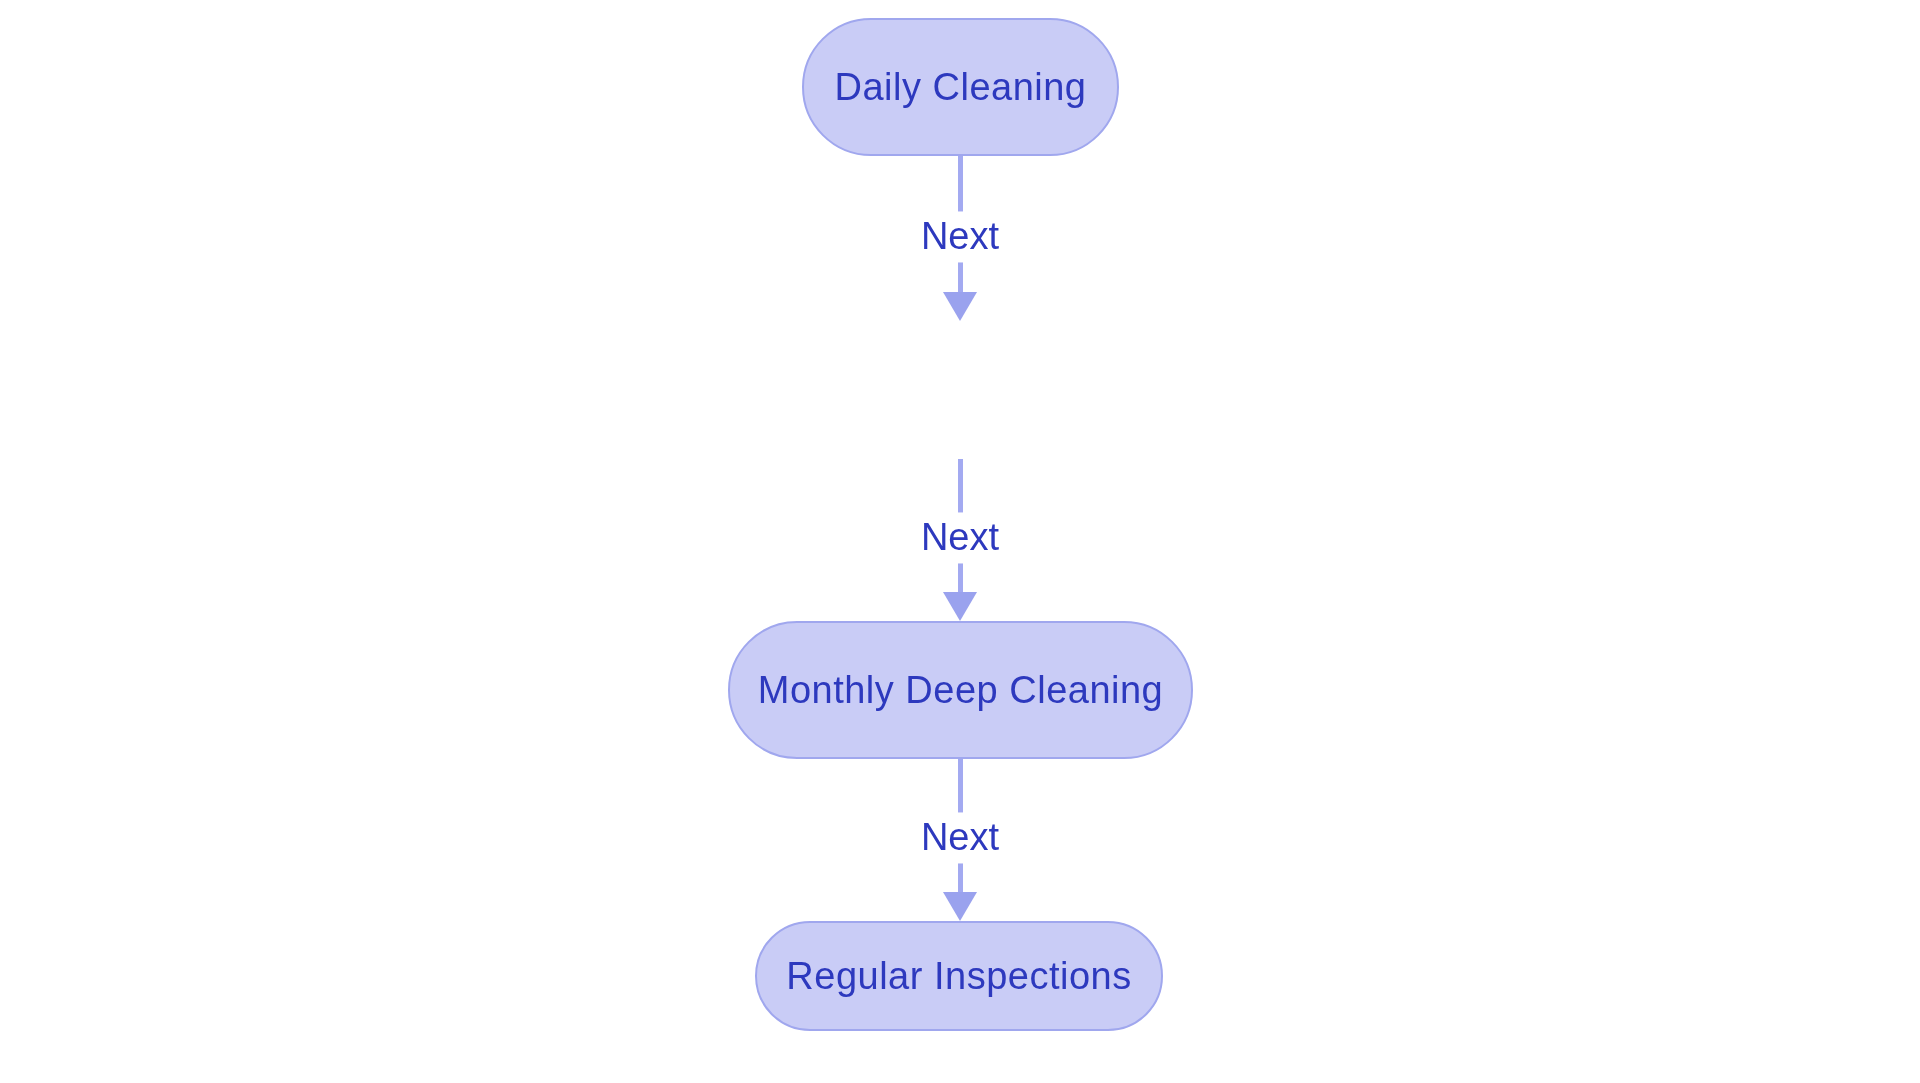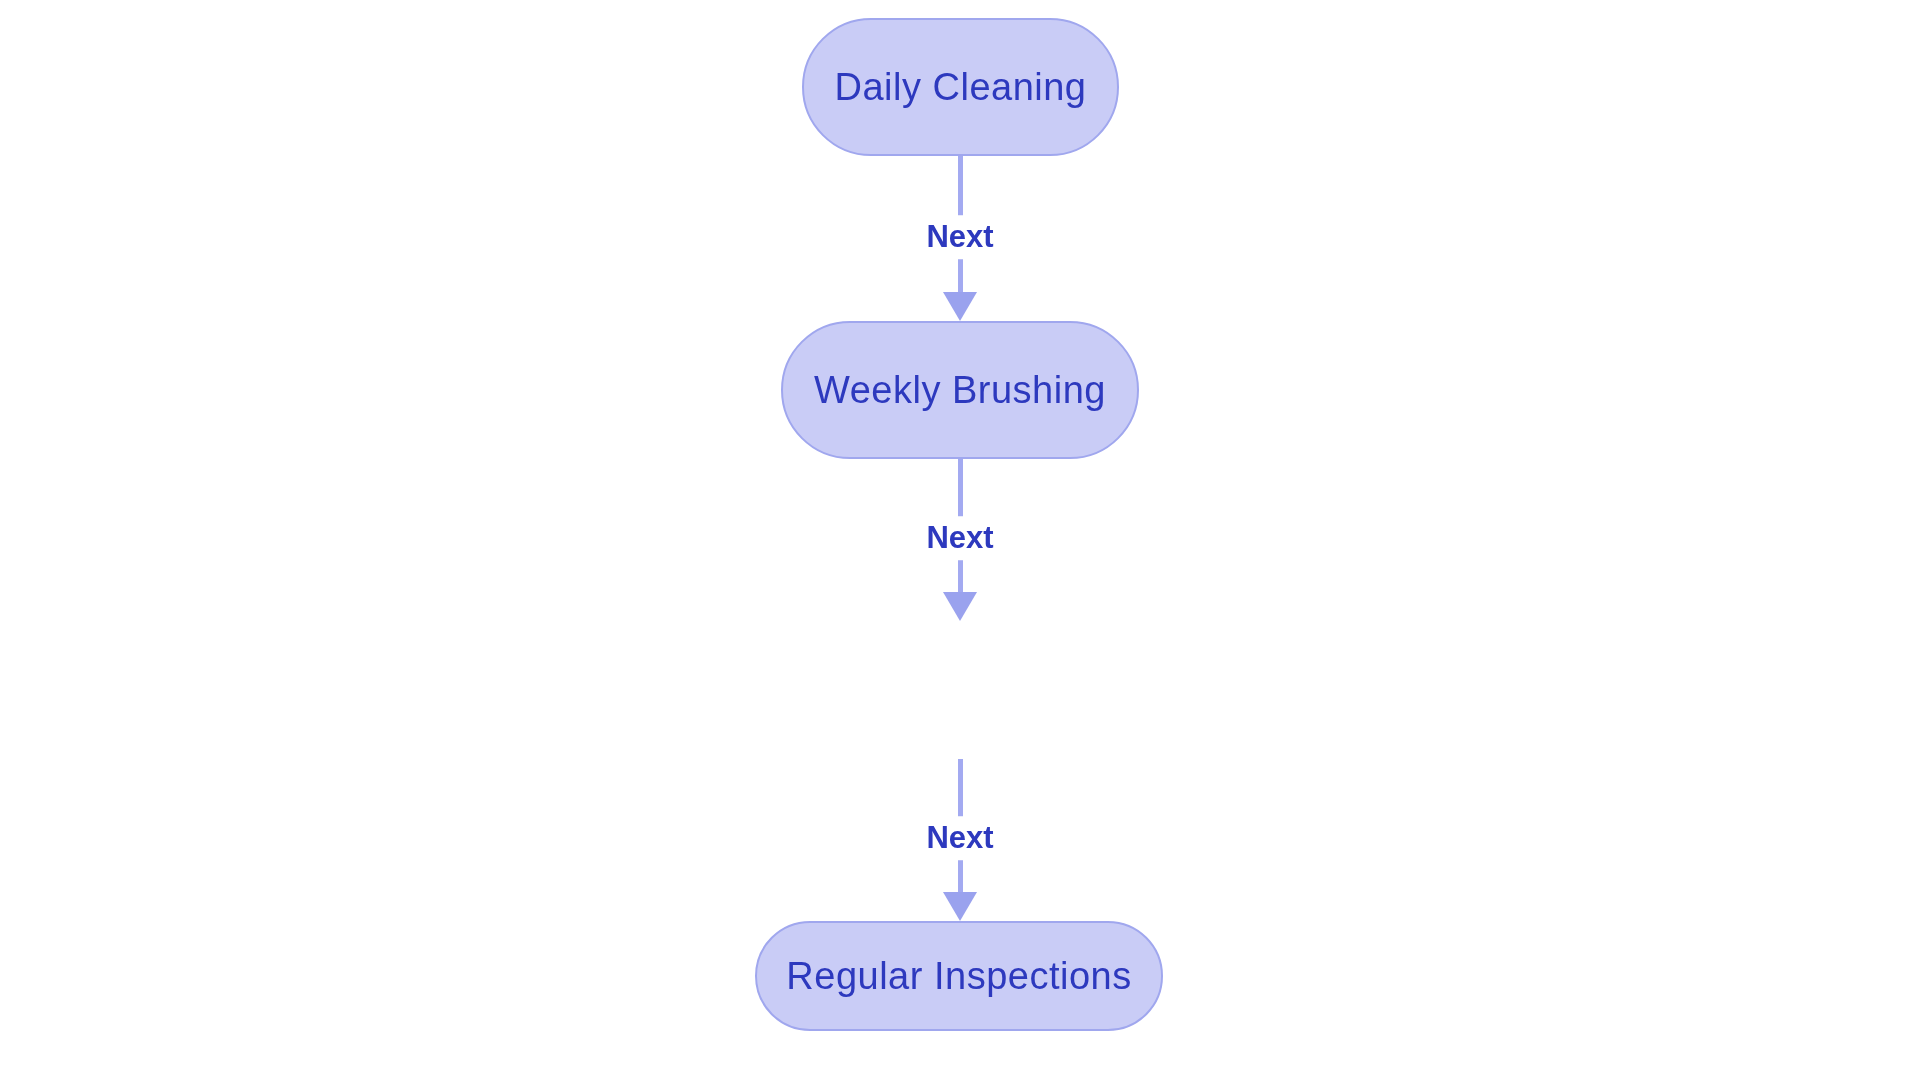--- a/index.html
+++ b/index.html
@@ -54,22 +54,22 @@
     border-right: 17px solid transparent;
     border-top: 29px solid var(--edge-arrow, #9AA2EE);
   }
   .edge-label {
     position: absolute;
     left: 50%;
     top: 50%;
     transform: translate(-50%, -54%);
     background: var(--background, #ffffff);
     color: var(--edge-label-text, #2D39BE);
-    font-size: 31px;
-    font-weight: 700;
+    font-size: 38px;
+    font-weight: 400;
     padding: 4px 10px;
     white-space: nowrap;
   }
 
   
   .node-1 { left: 802px; top: 18px;  width: 317px; height: 138px; }
   .node-2 { left: 781px; top: 321px; width: 358px; height: 138px; }
   .node-3 { left: 728px; top: 621px; width: 465px; height: 138px; }
   .node-4 { left: 755px; top: 921px; width: 408px; height: 110px; }
 
@@ -86,30 +86,30 @@
   <div class="node node-1">
     <span class="node-label">Daily Cleaning</span>
   </div>
 
   <div class="edge edge-1">
     <div class="edge-line"></div>
     <div class="edge-arrowhead"></div>
     <span class="edge-label">Next</span>
   </div>
 
-  <div class="node node-2">
-    <span class="node-label">Weekly Brushing</span>
-  </div>
 
   <div class="edge edge-2">
     <div class="edge-line"></div>
     <div class="edge-arrowhead"></div>
     <span class="edge-label">Next</span>
   </div>
 
+  <div class="node node-3">
+    <span class="node-label">Monthly Deep Cleaning</span>
+  </div>
 
   <div class="edge edge-3">
     <div class="edge-line"></div>
     <div class="edge-arrowhead"></div>
     <span class="edge-label">Next</span>
   </div>
 
   <div class="node node-4">
     <span class="node-label">Regular Inspections</span>
   </div>

